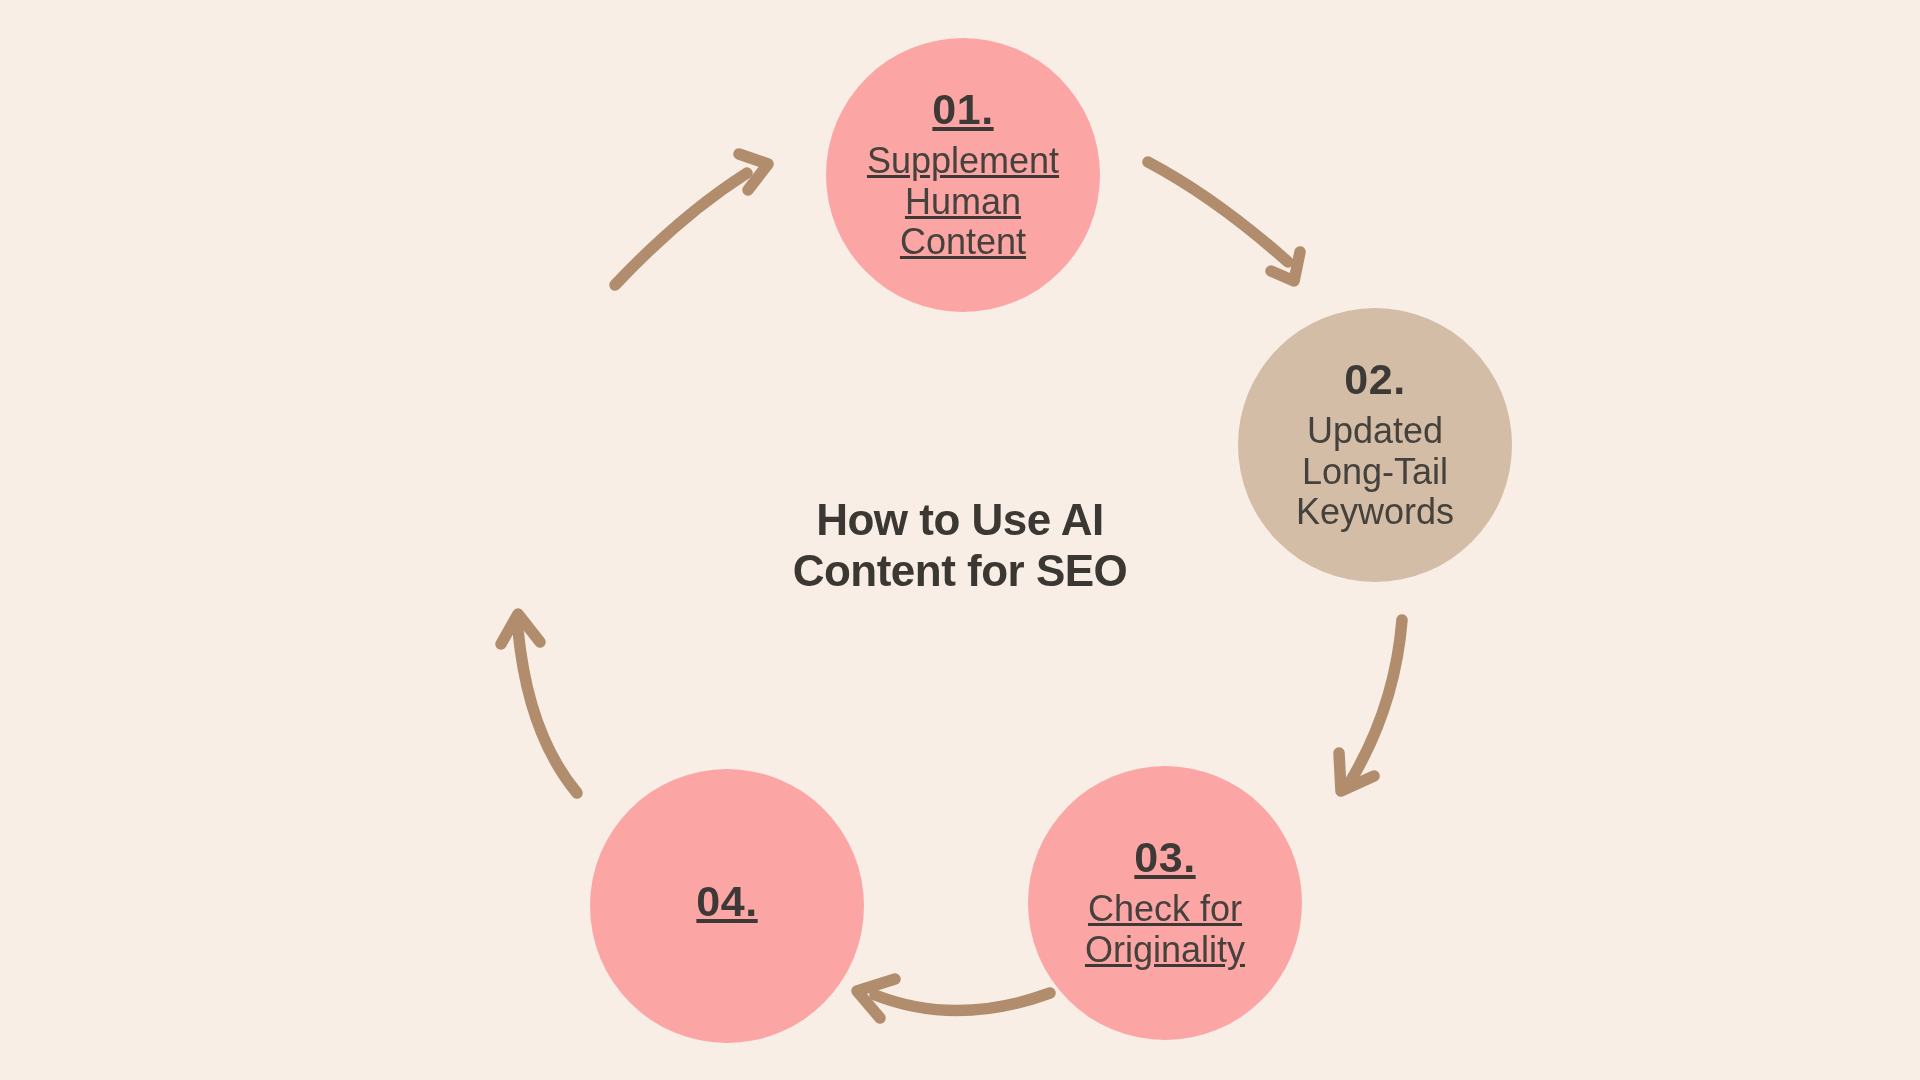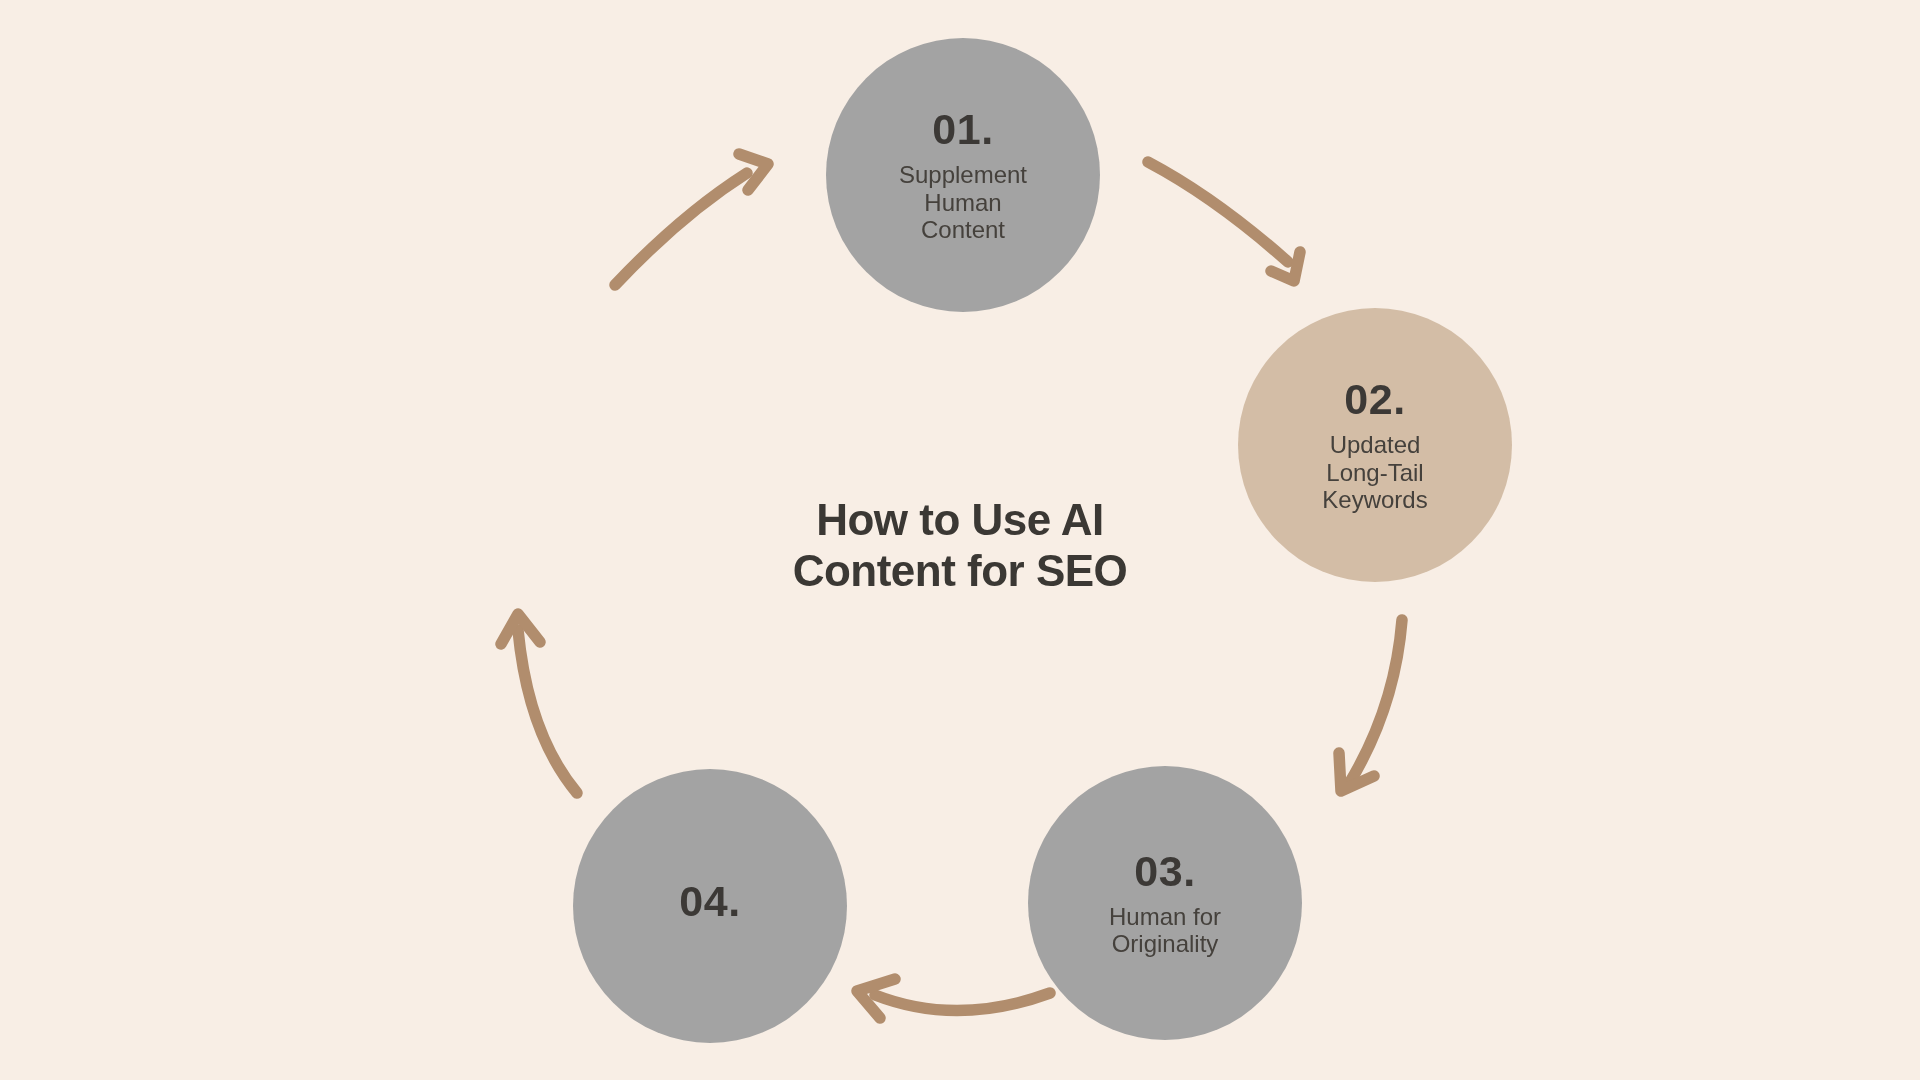--- a/index.html
+++ b/index.html
@@ -39,37 +39,37 @@
     position: absolute;
     width: 274px;
     height: 274px;
     border-radius: 50%;
     display: flex;
     flex-direction: column;
     align-items: center;
     justify-content: center;
     text-align: center;
   }
-  .step-circle.light { background: #a3a3a3; }
+  .step-circle.light { background: #fca5a5; text-decoration: underline; }
   .step-circle.tan   { background: #D3BDA6; }
   .c1 { left: 826px;  top: 38px;  }
   .c2 { left: 1238px; top: 308px; }
   .c3 { left: 1028px; top: 766px; }
-  .c4 { left: 573px;  top: 769px; gap: 40px; }
+  .c4 { left: 590px;  top: 769px; gap: 40px; }
   .c5 { left: 419px;  top: 315px; }
   .step-number {
     font-size: 43px;
     font-weight: 700;
     color: #3C3936;
     line-height: 1.05;
     margin-bottom: 9px;
     letter-spacing: 0.5px;
   }
   .step-label {
-    font-size: 24px;
+    font-size: 36px;
     font-weight: 400;
     color: #45413C;
     line-height: 1.13;
     white-space: pre-line;
     max-width: 230px;
   }
   .diagram-title {
     position: absolute;
     left: 0;
     right: 0;
@@ -121,21 +121,21 @@
 
   <div class="step-circle c2 tan">
     <div class="step-number">02.</div>
     <div class="step-label">Updated
 Long-Tail
 Keywords</div>
   </div>
 
   <div class="step-circle c3 light">
     <div class="step-number">03.</div>
-    <div class="step-label">Human for
+    <div class="step-label">Check for
 Originality</div>
   </div>
 
   <div class="step-circle c4 light">
     <div class="step-number">04.</div>
   </div>
 
 
   <h1 class="diagram-title">How to Use AI
 Content for SEO</h1>

